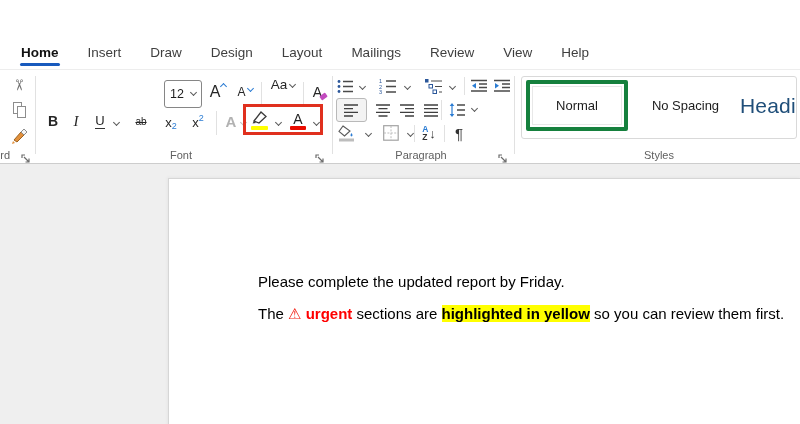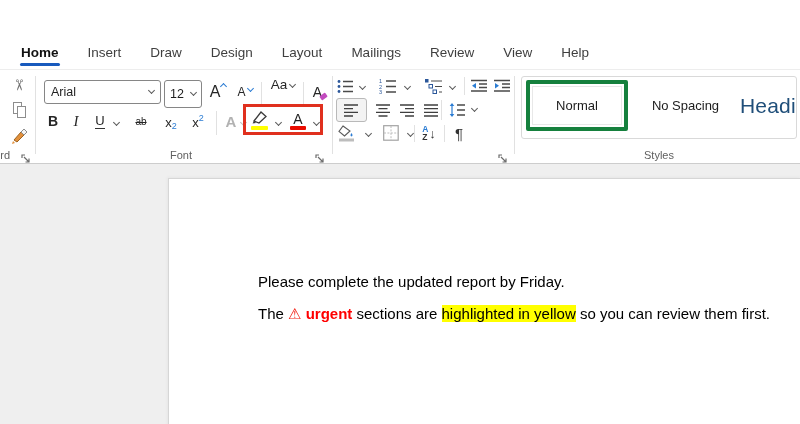--- a/index.html
+++ b/index.html
@@ -44,21 +44,21 @@
   .styleitem.sel{border:4px solid #15803d;border-radius:2px;background:#fff;box-shadow:inset 0 0 0 2px #fff,inset 0 0 0 3px #e8e8e8;}
   .styleitem.heading{color:#1f4e79;font-size:21px;font-weight:400;letter-spacing:.2px;}
 
   
   .docarea{position:absolute;left:0;top:128px;width:800px;height:296px;background:#efefef;}
   .page{position:absolute;left:168px;top:14px;width:632px;height:282px;background:#fff;border-top:1px solid #d6d6d6;border-left:1px solid #d6d6d6;box-shadow:-1px -1px 3px rgba(0,0,0,.04);}
   .page .text{position:absolute;left:89px;top:93px;font-size:15px;line-height:19px;color:#000;}
   .page p{margin:0 0 13px 0;white-space:nowrap;}
   .warn{color:#f21a0e;}
   .urgent{color:#ff0000;font-weight:bold;}
-  .hl{background:#ffff00;}
+  .hl{background:#ffff00;font-weight:bold;}
 </style>
 </head>
 <body>
 
 <div class="app">
 
   <nav class="tabbar">
     <span class="tab active">Home</span>
     <span class="tab">Insert</span>
     <span class="tab">Draw</span>
@@ -91,24 +91,20 @@
     <div class="grplabel" style="left:-62px;width:72px;overflow:hidden;text-align:right">rd</div>
     <div class="launcher" style="left:21px">
       <svg width="10" height="10">
           <path d="M1 4 V1 H4" stroke="#6b6b6b" stroke-width="1.2" fill="none"></path>
           <path d="M3 3 L8 8 M8 4.5 V8 H4.5" stroke="#6b6b6b" stroke-width="1.2" fill="none"></path>
         </svg>
     </div>
 
     <div class="vdiv" style="left:35px"></div>
 
-    <div class="combo" style="left:44px;top:10px;width:117px">
-      <span>Arial</span>
-      <span class="chev" style="margin-top:-3px"></span>
-    </div>
     <div class="combo" style="left:164px;top:10px;width:38px;padding:13px 5px">
       <span>12</span>
       <span class="chev" style="margin-top:-3px"></span>
     </div>
     <div class="icbtn" style="left:206px;top:9px;width:24px;height:26px">
       <span class="bigA">A</span>
       <span class="caret up" style="margin:-12px 0 0 1px"></span>
     </div>
     <div class="icbtn" style="left:233px;top:10px;width:24px;height:24px">
       <span class="smallA">A</span>
@@ -295,20 +291,21 @@
         <span style="color:#2b7cd3">A</span>
         <span style="color:#333">Z</span>
       </span>
       <span style="font-size:13px;color:#333;margin-left:1px">↓</span>
     </div>
     <div class="vdiv small" style="left:444px;top:55px;height:17px"></div>
     <div class="icbtn" style="left:450px;top:52px;width:18px;height:22px;font-size:15px;color:#333">
       <span>¶</span>
     </div>
 
+    <div class="grplabel" style="left:336px;width:170px">Paragraph</div>
     <div class="launcher" style="left:498px">
       <svg width="10" height="10">
           <path d="M1 4 V1 H4" stroke="#6b6b6b" stroke-width="1.2" fill="none"></path>
           <path d="M3 3 L8 8 M8 4.5 V8 H4.5" stroke="#6b6b6b" stroke-width="1.2" fill="none"></path>
         </svg>
     </div>
 
     <div class="vdiv" style="left:514px"></div>
 
     <div class="stylesframe">

